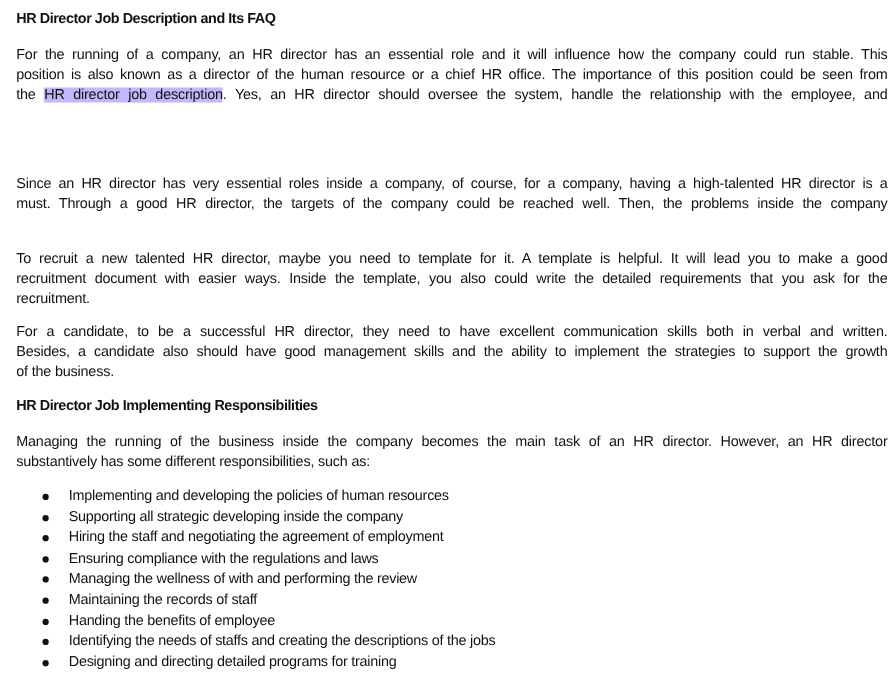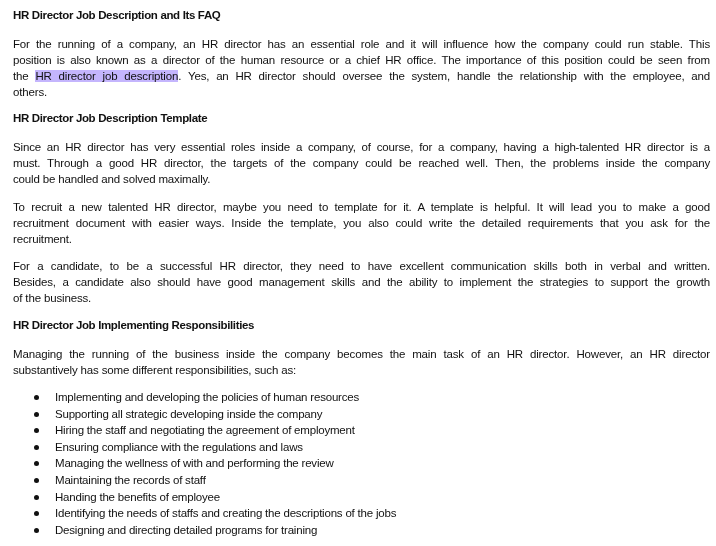--- a/index.html
+++ b/index.html
@@ -84,29 +84,26 @@
 <body>
 
 <div class="page">
 
   <div class="heading" style="top:7px;">HR Director Job Description and Its FAQ</div>
 
   <div class="para" style="top:36px;">
     <span class="line">For the running of a company, an HR director has an essential role and it will influence how the company could run stable. This</span>
     <span class="line">position is also known as a director of the human resource or a chief HR office. The importance of this position could be seen from</span>
     <span class="line"><span>the </span><span class="hl">HR director job description</span><span>. Yes, an HR director should oversee the system, handle the relationship with the employee, and</span></span>
-    <span class="line last">others.</span>
   </div>
 
-  <div class="heading" style="top:110px;">HR Director Job Description Template</div>
 
   <div class="para" style="top:139px;">
     <span class="line">Since an HR director has very essential roles inside a company, of course, for a company, having a high-talented HR director is a</span>
     <span class="line">must. Through a good HR director, the targets of the company could be reached well. Then, the problems inside the company</span>
-    <span class="line last">could be handled and solved maximally.</span>
   </div>
 
   <div class="para" style="top:199px;">
     <span class="line">To recruit a new talented HR director, maybe you need to template for it. A template is helpful. It will lead you to make a good</span>
     <span class="line">recruitment document with easier ways. Inside the template, you also could write the detailed requirements that you ask for the</span>
     <span class="line last">recruitment.</span>
   </div>
 
   <div class="para" style="top:258px;">
     <span class="line">For a candidate, to be a successful HR director, they need to have excellent communication skills both in verbal and written.</span>

